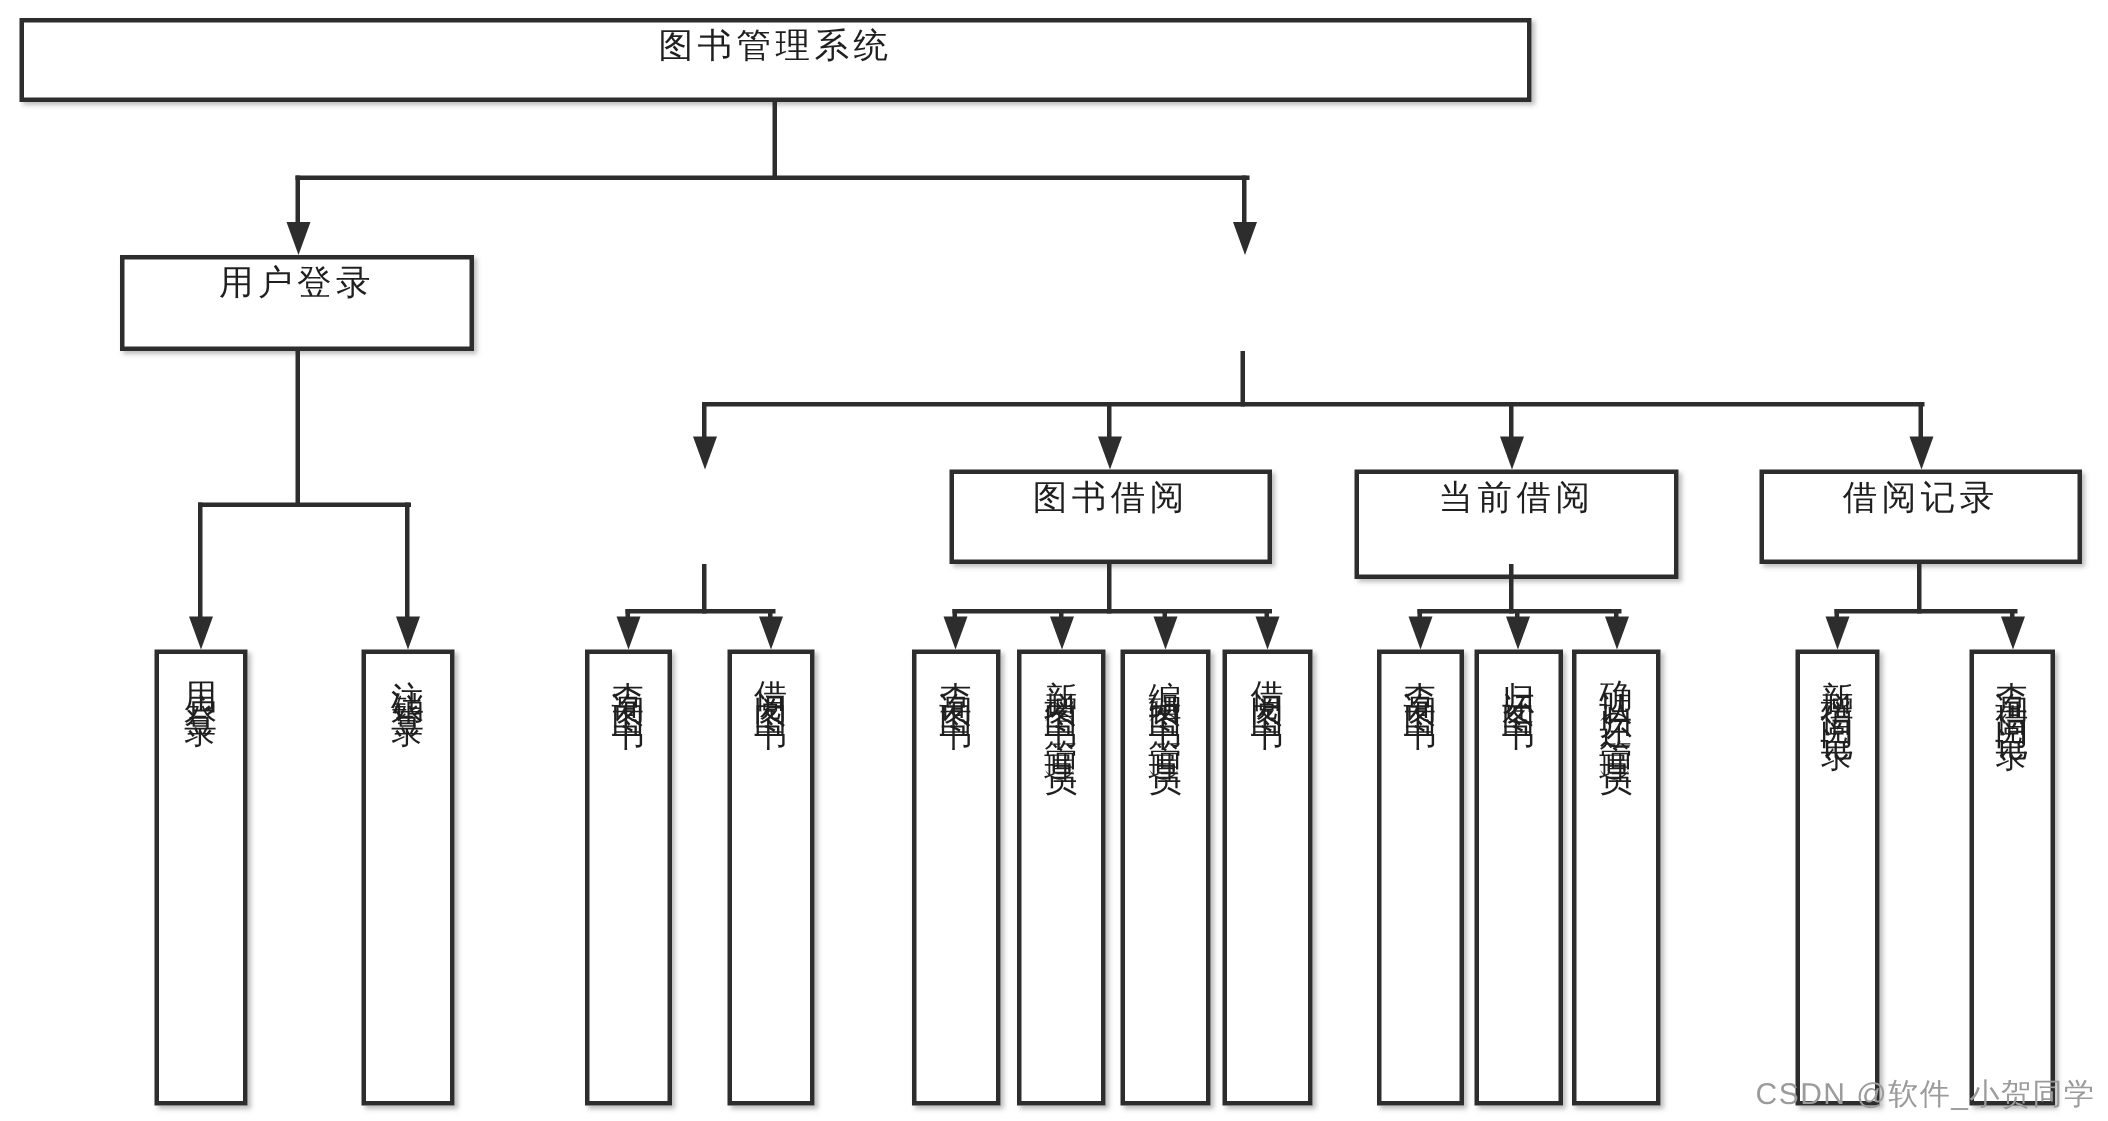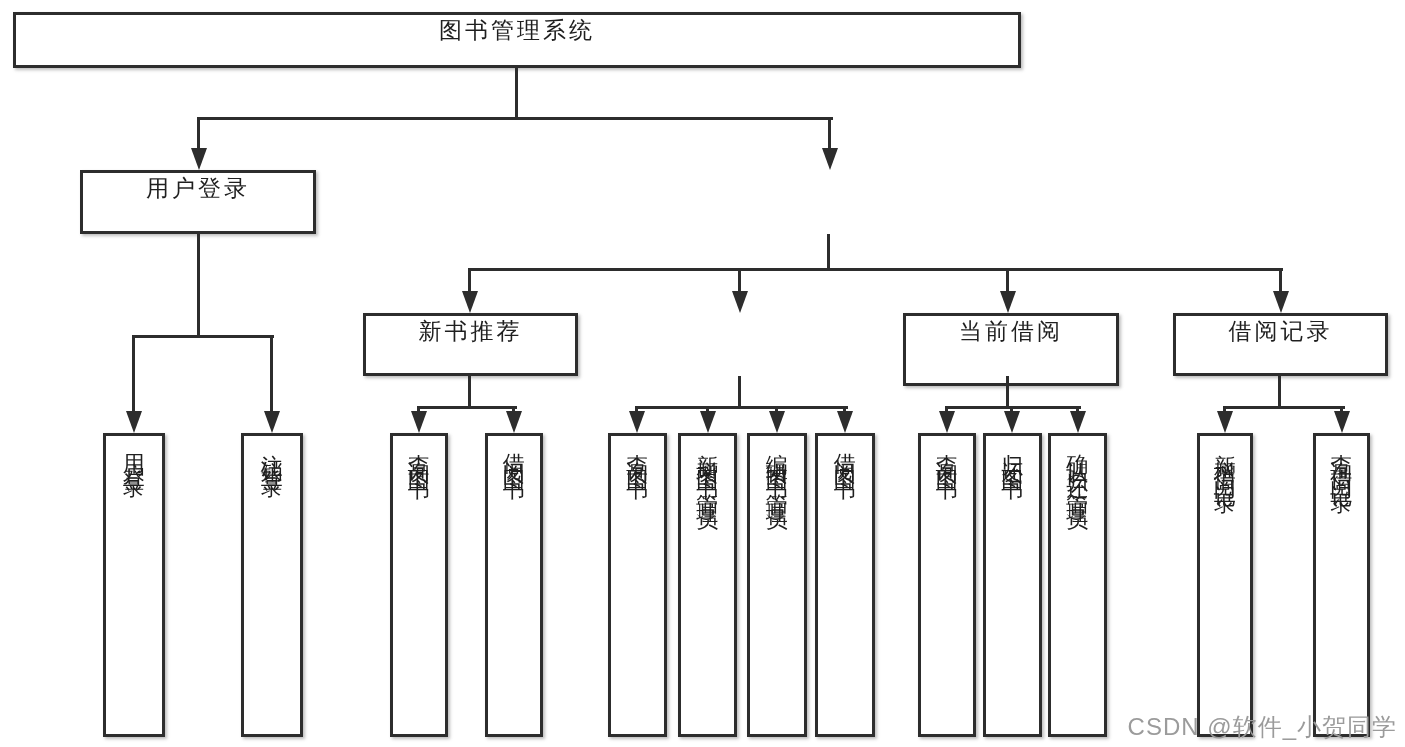--- a/index.html
+++ b/index.html
@@ -15,21 +15,21 @@
   .v-label{font-size:22px;}
   .v-text{writing-mode:vertical-rl;letter-spacing:8px;line-height:1.15;}
   .line{position:absolute;background:var(--ink,#2d2d2d);}
   .arrow{
     position:absolute;width:0;height:0;
     border-left:8px solid transparent;border-right:8px solid transparent;
     border-top:22px solid var(--ink,#2d2d2d);
   }
   .watermark{
     position:absolute;right:8px;bottom:4px;
-    font-size:24px;color:var(--wm,#9b9b9b);letter-spacing:1px;white-space:nowrap;
+    font-size:20px;color:var(--wm,#9b9b9b);letter-spacing:1px;white-space:nowrap;
   }
 </style>
 </head>
 <body>
 
 <div class="canvas" style="color: rgb(31, 31, 31);">
 
   <div class="box h-label" style="left:13px;top:12px;width:1008px;height:56px">
     <span>图书管理系统</span>
   </div>
@@ -56,22 +56,22 @@
   <div class="line" style="left:468px;top:268px;width:815px;height:3px"></div>
   <div class="line" style="left:468px;top:268px;width:3px;height:30px"></div>
   <div class="line" style="left:738px;top:268px;width:3px;height:30px"></div>
   <div class="line" style="left:1006px;top:268px;width:3px;height:30px"></div>
   <div class="line" style="left:1279px;top:268px;width:3px;height:30px"></div>
   <div class="arrow" style="left:462px;top:291px"></div>
   <div class="arrow" style="left:732px;top:291px"></div>
   <div class="arrow" style="left:1000px;top:291px"></div>
   <div class="arrow" style="left:1273px;top:291px"></div>
 
-  <div class="box h-label" style="left:363px;top:313px;width:215px;height:63px">
-    <span>新书推荐</span>
+  <div class="box h-label" style="left:633px;top:313px;width:215px;height:63px">
+    <span>图书借阅</span>
   </div>
   <div class="box h-label" style="left:903px;top:313px;width:216px;height:73px">
     <span>当前借阅</span>
   </div>
   <div class="box h-label" style="left:1173px;top:313px;width:215px;height:63px">
     <span>借阅记录</span>
   </div>
 
   <div class="line" style="left:468px;top:376px;width:3px;height:33px"></div>
   <div class="line" style="left:417px;top:406px;width:100px;height:3px"></div>

